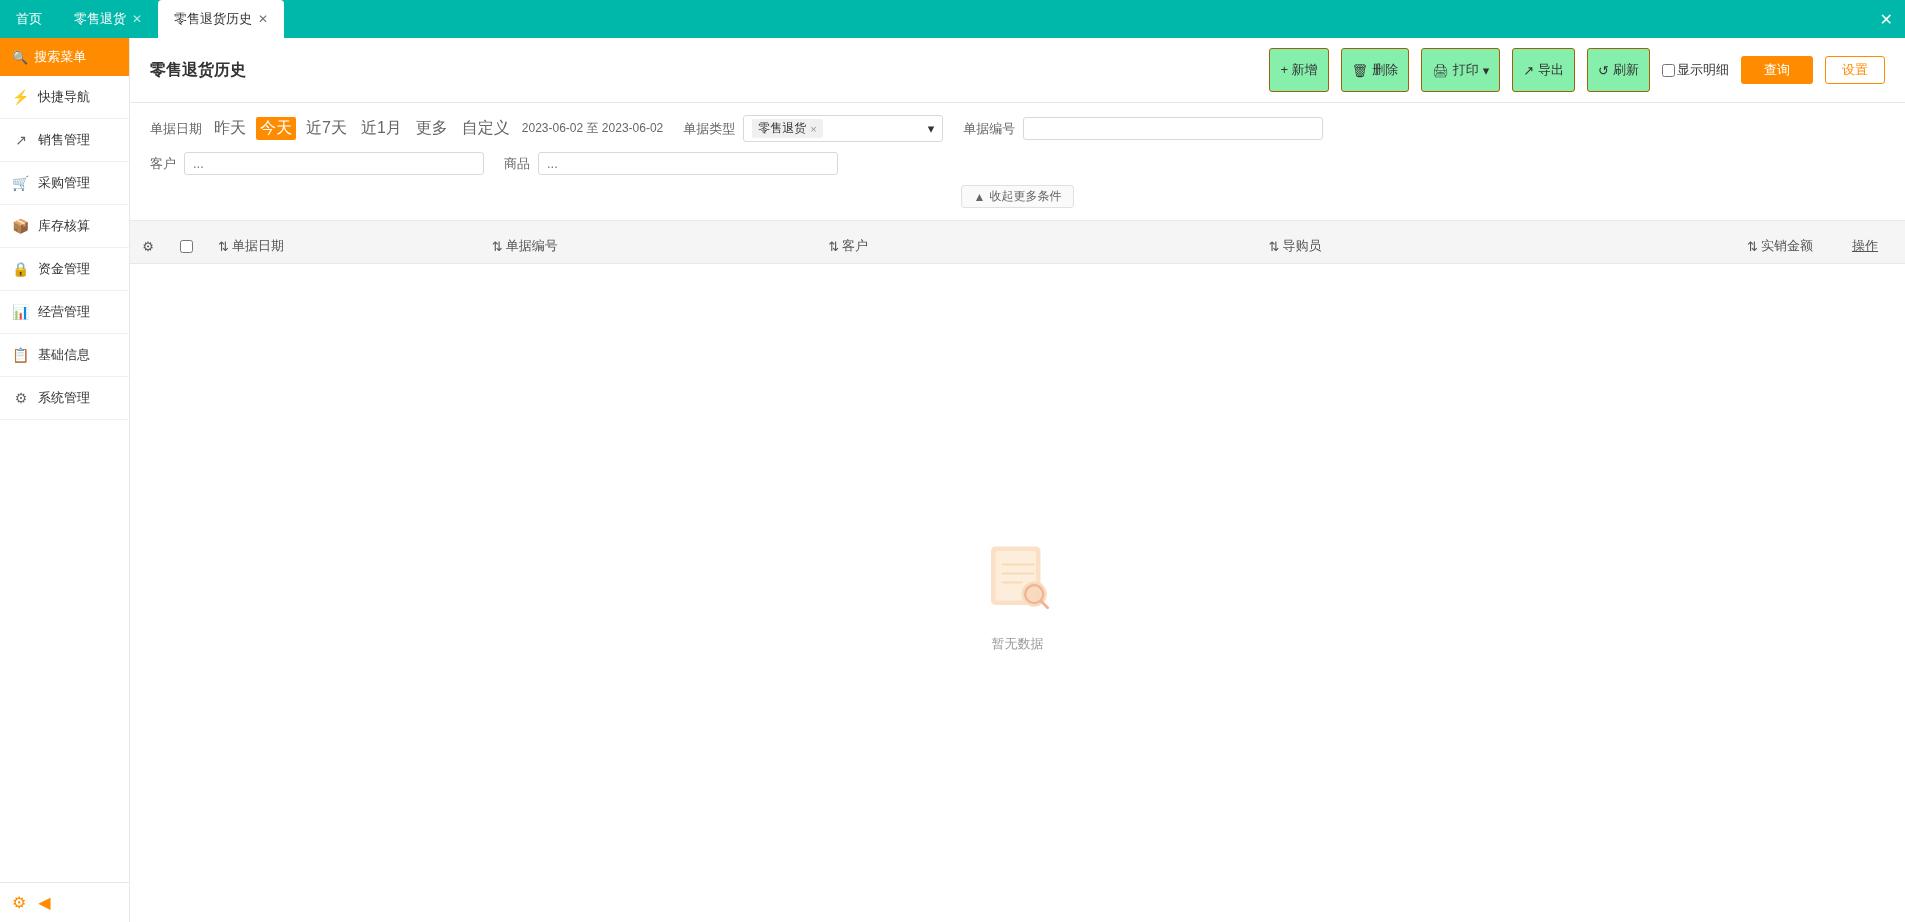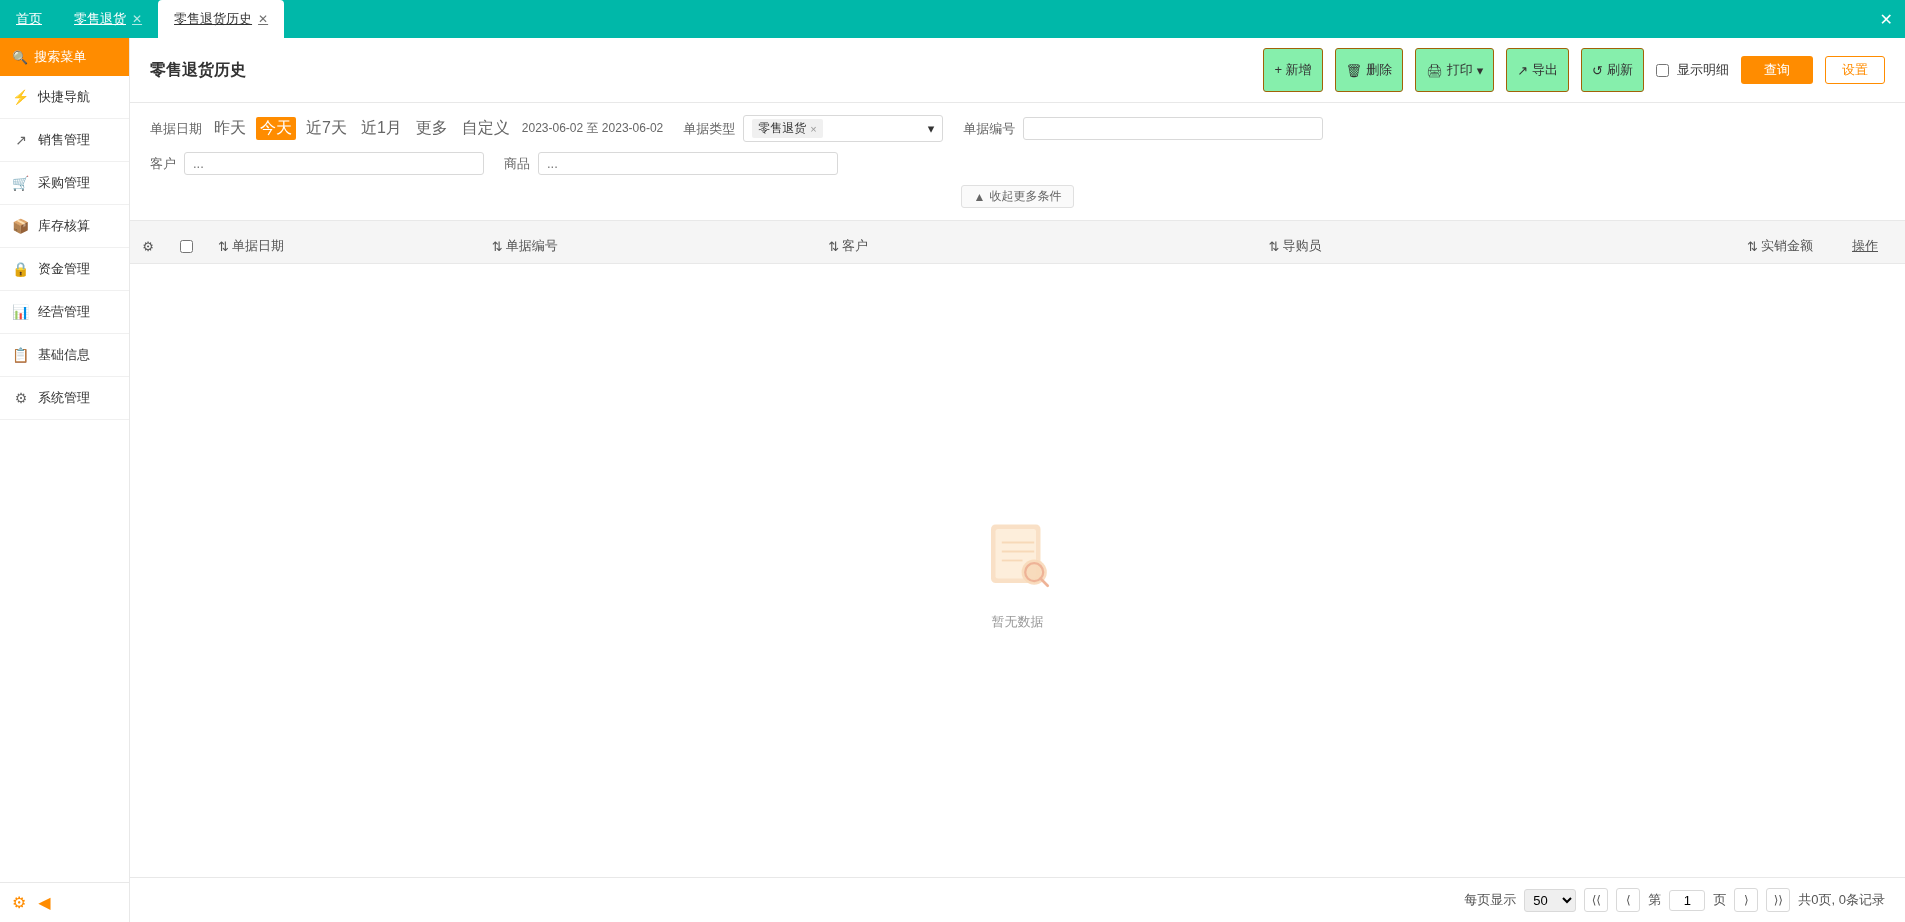--- a/index.html
+++ b/index.html
@@ -17,21 +17,20 @@
     .tab-item {
       display: flex;
       align-items: center;
       height: 38px;
       padding: 0 16px;
       color: #fff;
       cursor: pointer;
       font-size: 13px;
       gap: 6px;
       position: relative;
-      text-decoration: underline;
     }
     .tab-item.active {
       background: #fff;
       color: #333;
       border-radius: 4px 4px 0 0;
     }
     .tab-item .close-icon {
       font-size: 12px;
       opacity: 0.7;
     }
@@ -156,21 +155,21 @@
       color: #ff8c00;
       border: 1px solid #ff8c00;
       padding: 4px 16px;
       border-radius: 3px;
       cursor: pointer;
       font-size: 13px;
     }
     .show-detail-cb {
       display: flex;
       align-items: center;
-      gap: 8px;
+      gap: 2px;
       font-size: 13px;
       cursor: pointer;
     }
 
     
     .filter-area {
       background: #fff;
       padding: 12px 20px;
       border-bottom: 1px solid #e8e8e8;
       flex-shrink: 0;
@@ -547,32 +546,16 @@
           <line x1="32" y1="35" x2="68" y2="35" stroke="#f5c99b" stroke-width="2"></line>
           <line x1="32" y1="45" x2="68" y2="45" stroke="#f5c99b" stroke-width="2"></line>
           <line x1="32" y1="55" x2="55" y2="55" stroke="#f5c99b" stroke-width="2"></line>
           <circle cx="68" cy="68" r="14" fill="#f5c99b" opacity="0.9"></circle>
           <circle cx="68" cy="68" r="10" fill="none" stroke="#e8946c" stroke-width="2.5"></circle>
           <line x1="75" y1="75" x2="83" y2="83" stroke="#e8946c" stroke-width="3" stroke-linecap="round"></line>
         </svg>
         <span class="empty-text">暂无数据</span>
       </div>
 
-      <div class="pagination">
-        <span>每页显示</span>
-        <select class="page-size-select">
-          <option>50</option>
-          <option>100</option>
-          <option>200</option>
-        </select>
-        <div class="page-btn">⟨⟨</div>
-        <div class="page-btn">⟨</div>
-        <span>第</span>
-        <input class="page-input" type="text" value="1" style="">
-        <span>页</span>
-        <div class="page-btn">⟩</div>
-        <div class="page-btn">⟩⟩</div>
-        <span>共0页, 0条记录</span>
-      </div>
     </div>
 
   </div>
 </div>
 
 </body></html>

